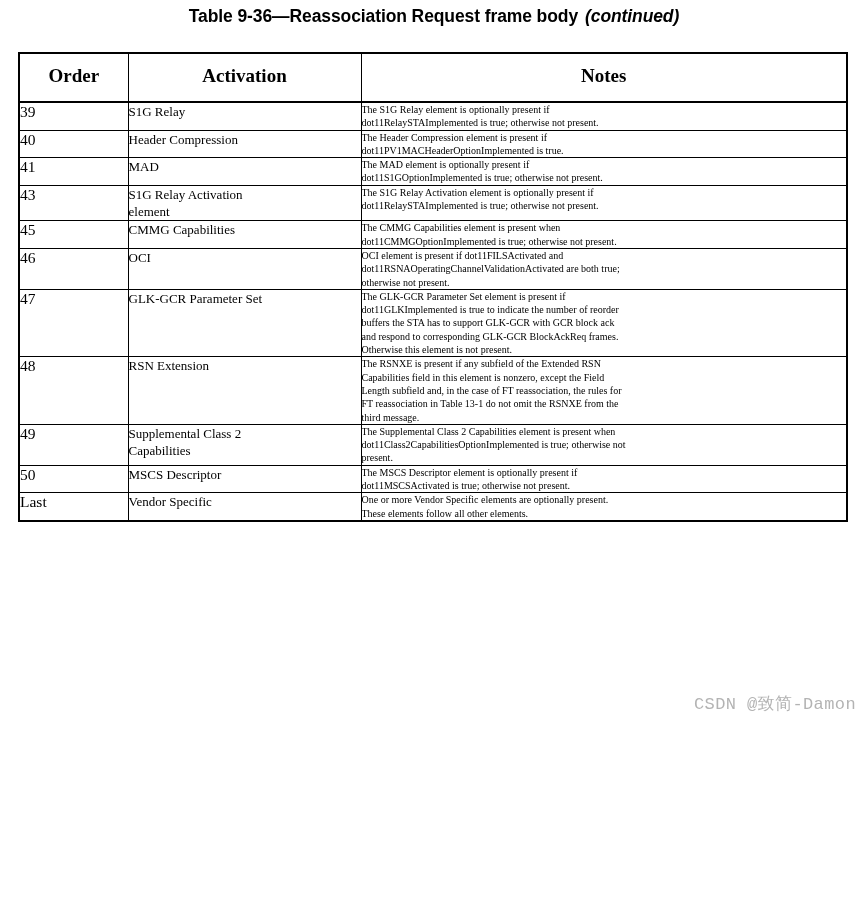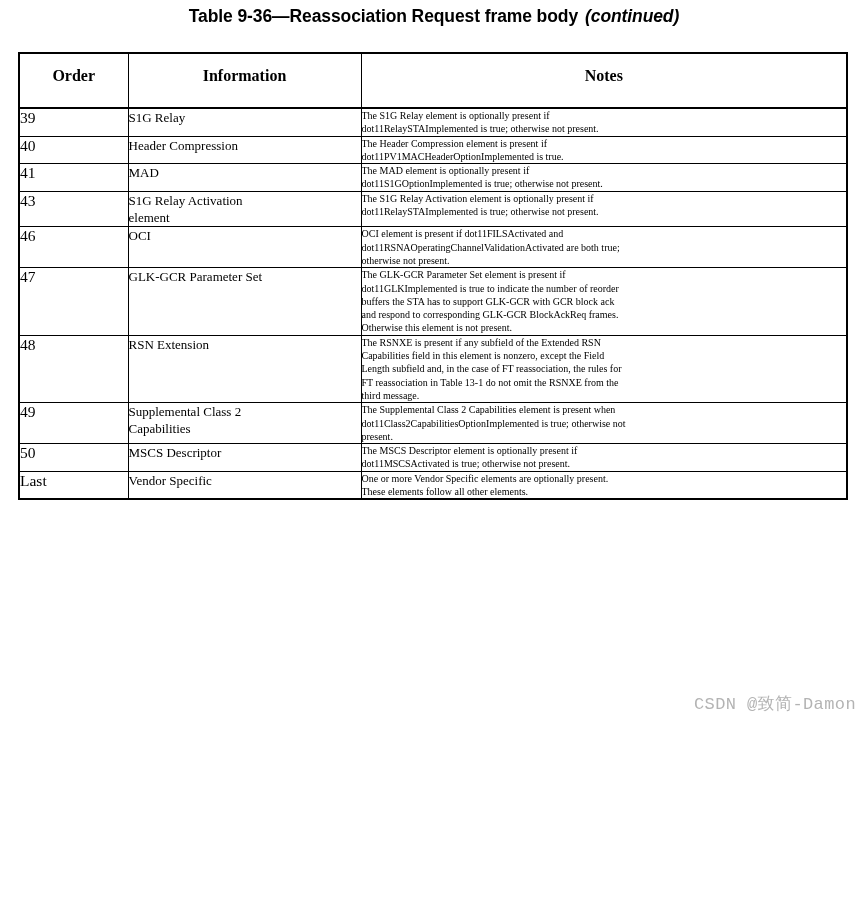--- a/index.html
+++ b/index.html
@@ -68,24 +68,24 @@
     border-bottom: 1.1px solid #000;
     vertical-align: top;
     padding: 0;
   }
 
   
   thead tr.header-row th {
     border-bottom: 2.6px solid #000;
     text-align: center;
     font-weight: bold;
-    font-size: 16px;
+    font-size: 19px;
     height: 43px;
     vertical-align: middle;
-    padding-bottom: 10px;
+    padding-bottom: 4px;
   }
 
   
   td.cell-order {
     text-align: left;
     font-size: 15.5px;
     padding-top: 7px;
   }
   td.cell-information {
     font-size: 13px;
@@ -130,21 +130,21 @@
   <div class="tbl-wrap">
     <table class="frame-body">
       <colgroup>
         <col class="col-order">
         <col class="col-information">
         <col class="col-notes">
       </colgroup>
       <thead>
         <tr class="header-row">
           <th>Order</th>
-          <th>Information</th>
+          <th>Activation</th>
           <th>Notes</th>
         </tr>
       </thead>
       <tbody id="table-body">
           <tr>
             <td class="cell-order">39</td>
             <td class="cell-information">
               <span class="info-line">S1G Relay</span>
             </td>
             <td class="cell-notes">
@@ -174,20 +174,30 @@
           </tr>
           <tr>
             <td class="cell-order">43</td>
             <td class="cell-information">
               <span class="info-line">S1G Relay Activation</span>
               <span class="info-line">element</span>
             </td>
             <td class="cell-notes">
               <span class="note-line">The S1G Relay Activation element is optionally present if</span>
               <span class="note-line">dot11RelaySTAImplemented is true; otherwise not present.</span>
+            </td>
+          </tr>
+          <tr>
+            <td class="cell-order">45</td>
+            <td class="cell-information">
+              <span class="info-line">CMMG Capabilities</span>
+            </td>
+            <td class="cell-notes">
+              <span class="note-line">The CMMG Capabilities element is present when</span>
+              <span class="note-line">dot11CMMGOptionImplemented is true; otherwise not present.</span>
             </td>
           </tr>
           <tr>
             <td class="cell-order">46</td>
             <td class="cell-information">
               <span class="info-line">OCI</span>
             </td>
             <td class="cell-notes">
               <span class="note-line">OCI element is present if dot11FILSActivated and</span>
               <span class="note-line">dot11RSNAOperatingChannelValidationActivated are both true;</span>

